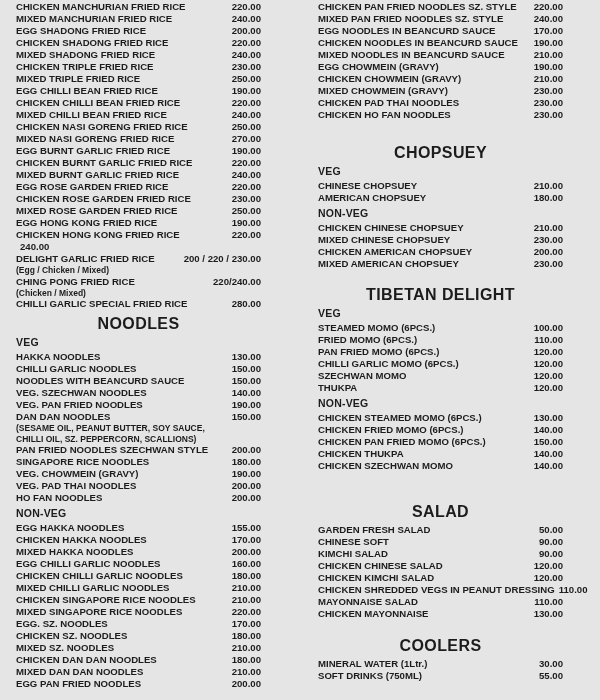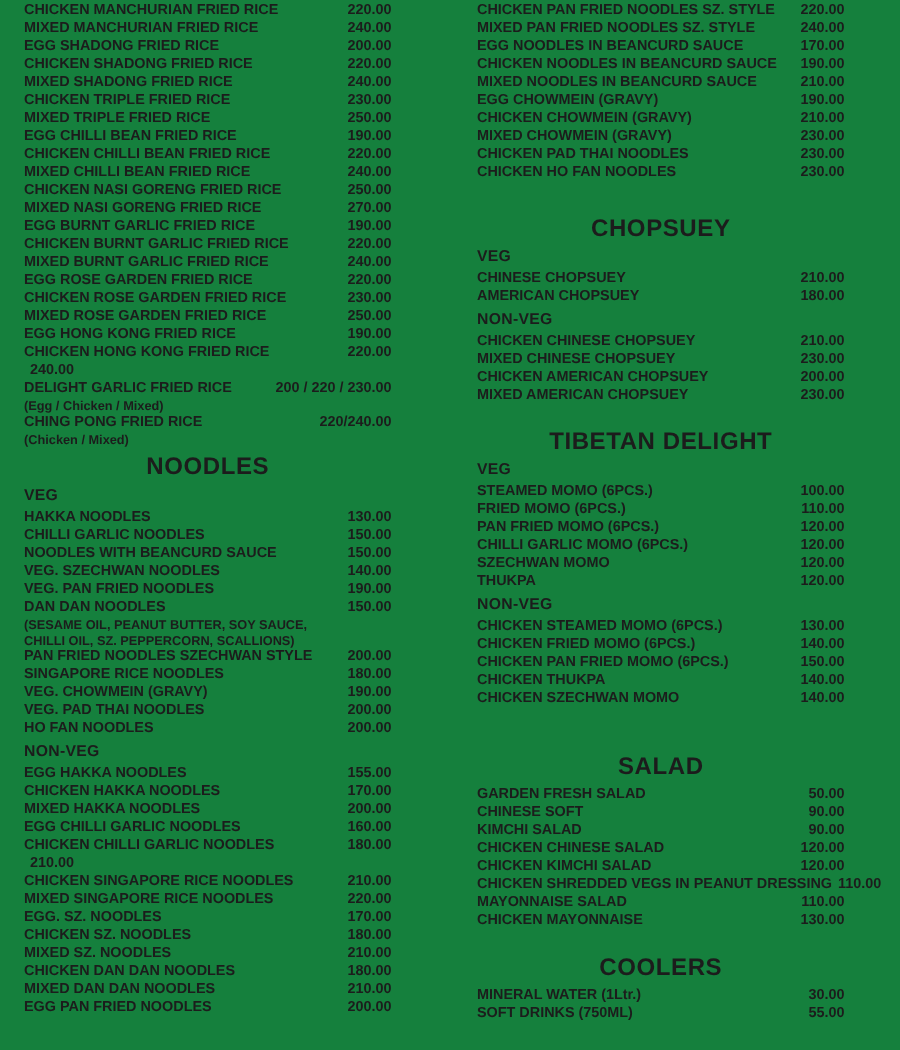--- a/index.html
+++ b/index.html
@@ -1,19 +1,19 @@
 <!DOCTYPE html>
 <html><head>
 <meta charset="utf-8">
 <style>
   html,body{margin:0;padding:0;background:#ffffff;}
   .page{
     position:relative;
     width:600px;height:700px;
-    background:#15803d;
+    background:#e5e5e5;
     overflow:hidden;
     font-family:"Liberation Sans",sans-serif;
     color:#1c1c1c;
   }
   .col{position:absolute;top:1px;width:245px;}
   .col-left{left:16px;}
   .col-right{left:318px;}
   .item{margin:0;}
   .row{
     display:flex;justify-content:space-between;align-items:baseline;
@@ -177,20 +177,26 @@
         </div>
         <div class="note">(Egg / Chicken / Mixed)</div>
       </div>
       <div class="item">
         <div class="row">
           <span class="name">CHING PONG FRIED RICE</span>
           <span class="price">220/240.00</span>
         </div>
         <div class="note">(Chicken / Mixed)</div>
       </div>
+      <div class="item">
+        <div class="row">
+          <span class="name">CHILLI GARLIC SPECIAL FRIED RICE</span>
+          <span class="price">280.00</span>
+        </div>
+      </div>
       <div class="section-heading h-noodles">NOODLES</div>
       <div class="subheading s-veg">VEG</div>
       <div class="item">
         <div class="row">
           <span class="name">HAKKA NOODLES</span>
           <span class="price">130.00</span>
         </div>
       </div>
       <div class="item">
         <div class="row">
@@ -280,20 +286,21 @@
         </div>
       </div>
       <div class="item">
         <div class="row">
           <span class="name">CHICKEN CHILLI GARLIC NOODLES</span>
           <span class="price">180.00</span>
         </div>
       </div>
       <div class="item">
         <div class="row">
+          <span class="name">MIXED CHILLI GARLIC NOODLES</span>
           <span class="price">210.00</span>
         </div>
       </div>
       <div class="item">
         <div class="row">
           <span class="name">CHICKEN SINGAPORE RICE NOODLES</span>
           <span class="price">210.00</span>
         </div>
       </div>
       <div class="item">

